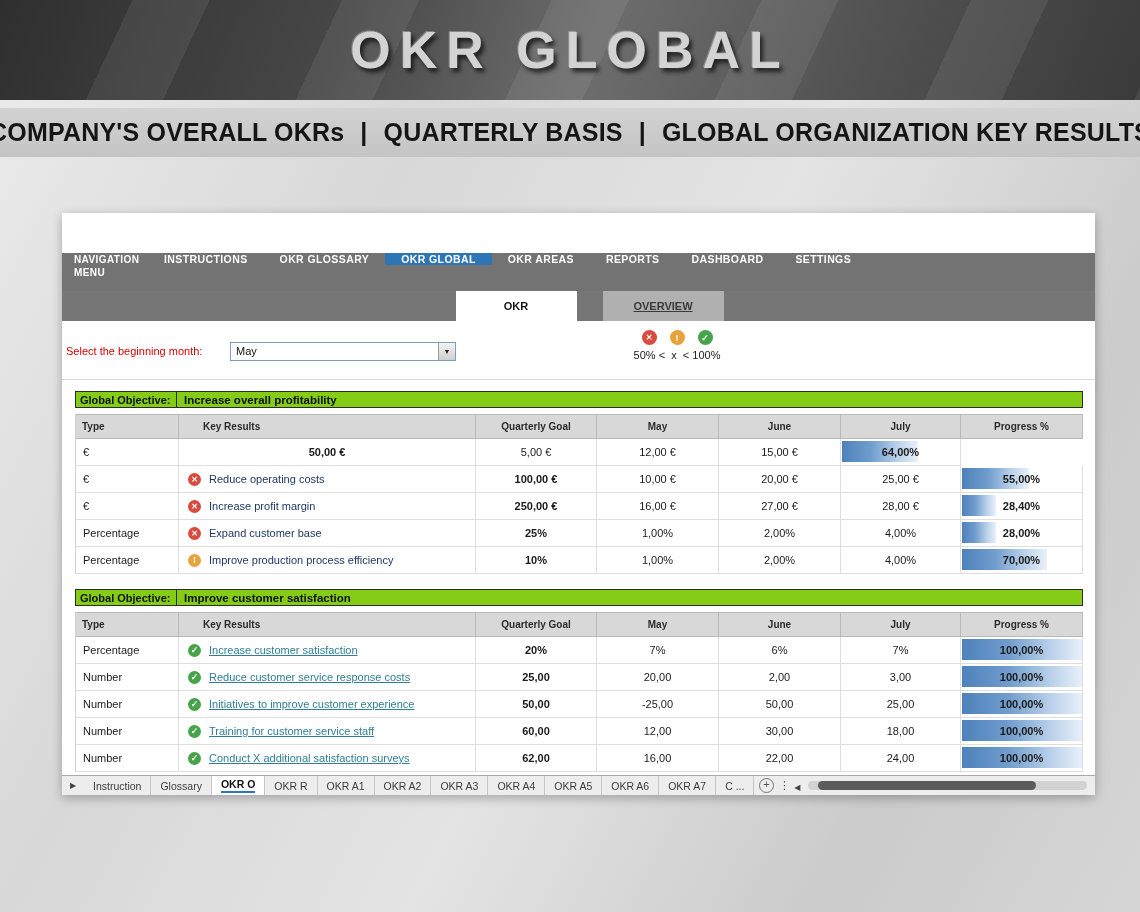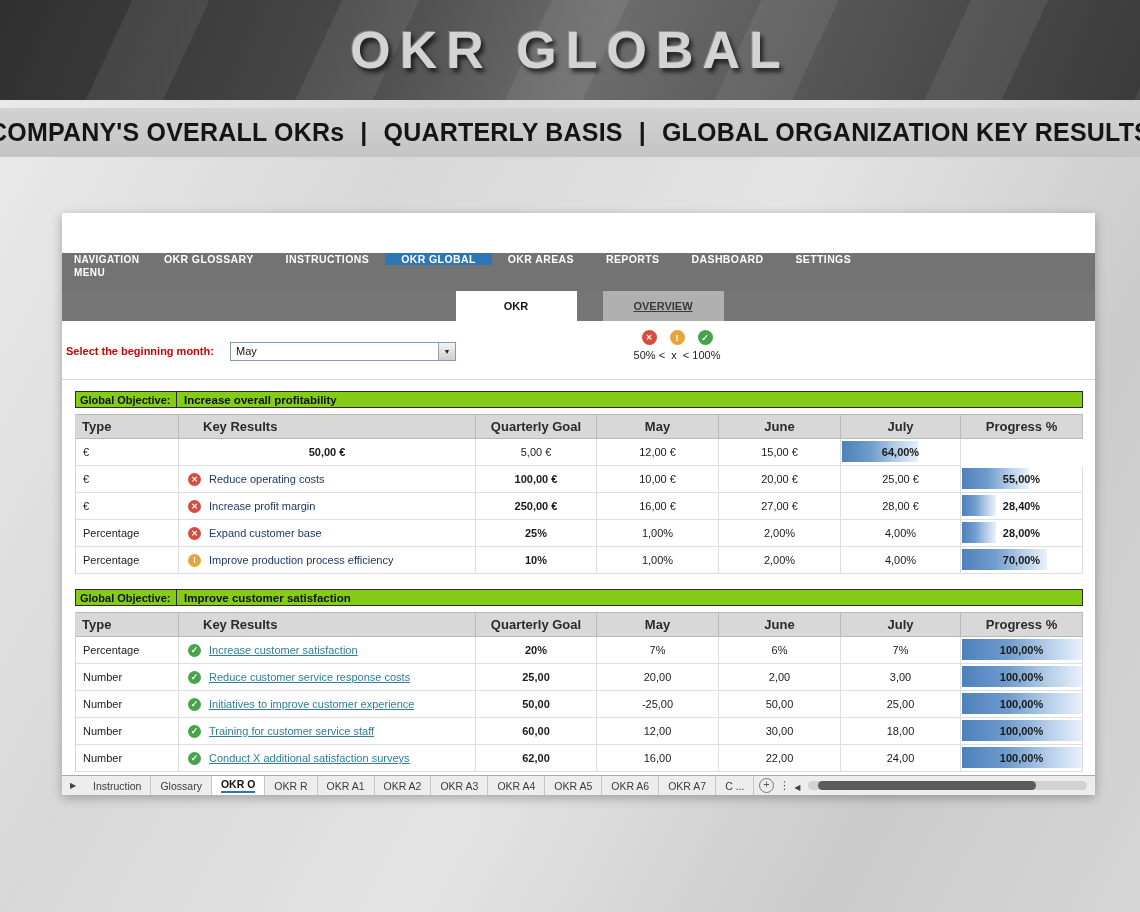--- a/index.html
+++ b/index.html
@@ -47,21 +47,21 @@
   .nav-item.first{ width:86px; padding:0 8px 0 12px; line-height:1.3; font-size:10px; text-align:left; }
   .nav-item.active{ background:#2e75b6; }
   
   .tabstrip{ flex:0 0 30px; background:#767676; display:flex; align-items:stretch;justify-content:center; }
   .vtab{ width:121px; display:flex; align-items:center; justify-content:center;
          font-size:11px; font-weight:bold; cursor:pointer; }
   .vtab.okr{ margin-left:22px; background:#ffffff; color:#141414; }
   .vtab.overview{ margin-left:26px; background:#b0b0b0; color:#3a3a3a;text-decoration:underline; }
   
   .controls{ flex:0 0 59px; position:relative; background:#fff; border-bottom:1px solid #d8d8d8; }
-  .month-label{ position:absolute; left:4px; top:24px; color:#d40000; font-size:11px; font-weight:bold; }
+  .month-label{ position:absolute; left:4px; top:24px; color:#d40000; font-size:11px; font-weight:normal; }
   .combo{ position:absolute; left:168px; top:21px; width:226px; height:19px;
           border:1px solid #7f9db9; background:#fff; display:flex; cursor:pointer; }
   .combo-text{ flex:1; font-size:11px; padding:2px 5px; color:#111; }
   .combo-btn{ width:17px; background:linear-gradient(#f4f4f4,#cfcfcf); border-left:1px solid #9d9d9d;
               display:flex; align-items:center; justify-content:center; color:#222; }
   .combo-btn::before{ content:"▼"; font-size:7px; }
   .legend{ position:absolute; left:540px; top:9px; width:150px; text-align:center; }
   .legend-icons{ display:flex; justify-content:center; gap:13px; margin-bottom:4px; }
   .legend .st{ width:15px; height:15px; }
   .legend-text{ font-size:11px; color:#222; white-space:pre; }
@@ -78,21 +78,21 @@
   .tblock{ margin:11px 12px 0 13px; }
   .tblock.t2{ margin-top:15px; }
   .objrow{ height:17px; border:1.5px solid #2b2b2b; display:flex; background:#84cc16; }
   .objlabel{ width:101px; border-right:1.5px solid #2b2b2b; display:flex; align-items:center;
              padding-left:4px; font-weight:bold; font-size:11px; color:#111; }
   .objtext{ flex:1; display:flex; align-items:center; padding-left:7px; font-weight:bold;
             font-size:11.5px; color:#111; }
   .gtable{ margin-top:6px; border-left:1px solid #d0d0d0; }
   .gr{ display:grid; grid-template-columns:103px 297px 121px 122px 122px 120px 122px; }
   .gr.gh .cell{
-    background:#d8d8d8; font-weight:bold; font-size:13px; color:#2b2b2b; height:25px;
+    background:#d8d8d8; font-weight:bold; font-size:10px; color:#2b2b2b; height:25px;
     display:flex; align-items:center; justify-content:center;
     border-right:1px solid #b9b9b9; border-top:1px solid #b9b9b9; border-bottom:1px solid #b9b9b9;
   }
   .gr.gh .cell.l{ justify-content:flex-start; padding-left:6px; }
   .gr.gh .cell.kh{ padding-left:24px; }
   .gr.gb .cell{
     background:#fff; font-size:11px; color:#1a1a1a; height:27px;
     display:flex; align-items:center; justify-content:center;
     border-right:1px solid #dedede; border-bottom:1px solid #dedede;
   }
@@ -138,22 +138,22 @@
   <span class="sep">|</span>
   <span>QUARTERLY BASIS</span>
   <span class="sep">|</span>
   <span>GLOBAL ORGANIZATION  KEY RESULTS</span>
 </div>
 
 <div class="sheet">
 
   <div class="navbar">
     <div class="nav-item first">NAVIGATION MENU</div>
+    <div class="nav-item">INSTRUCTIONS</div>
     <div class="nav-item">OKR GLOSSARY</div>
-    <div class="nav-item">INSTRUCTIONS</div>
     <div class="nav-item active">OKR GLOBAL</div>
     <div class="nav-item">OKR AREAS</div>
     <div class="nav-item">REPORTS</div>
     <div class="nav-item">DASHBOARD</div>
     <div class="nav-item">SETTINGS</div>
   </div>
 
   <div class="tabstrip">
     <div class="vtab okr">OKR</div>
     <div class="vtab overview">OVERVIEW</div>

